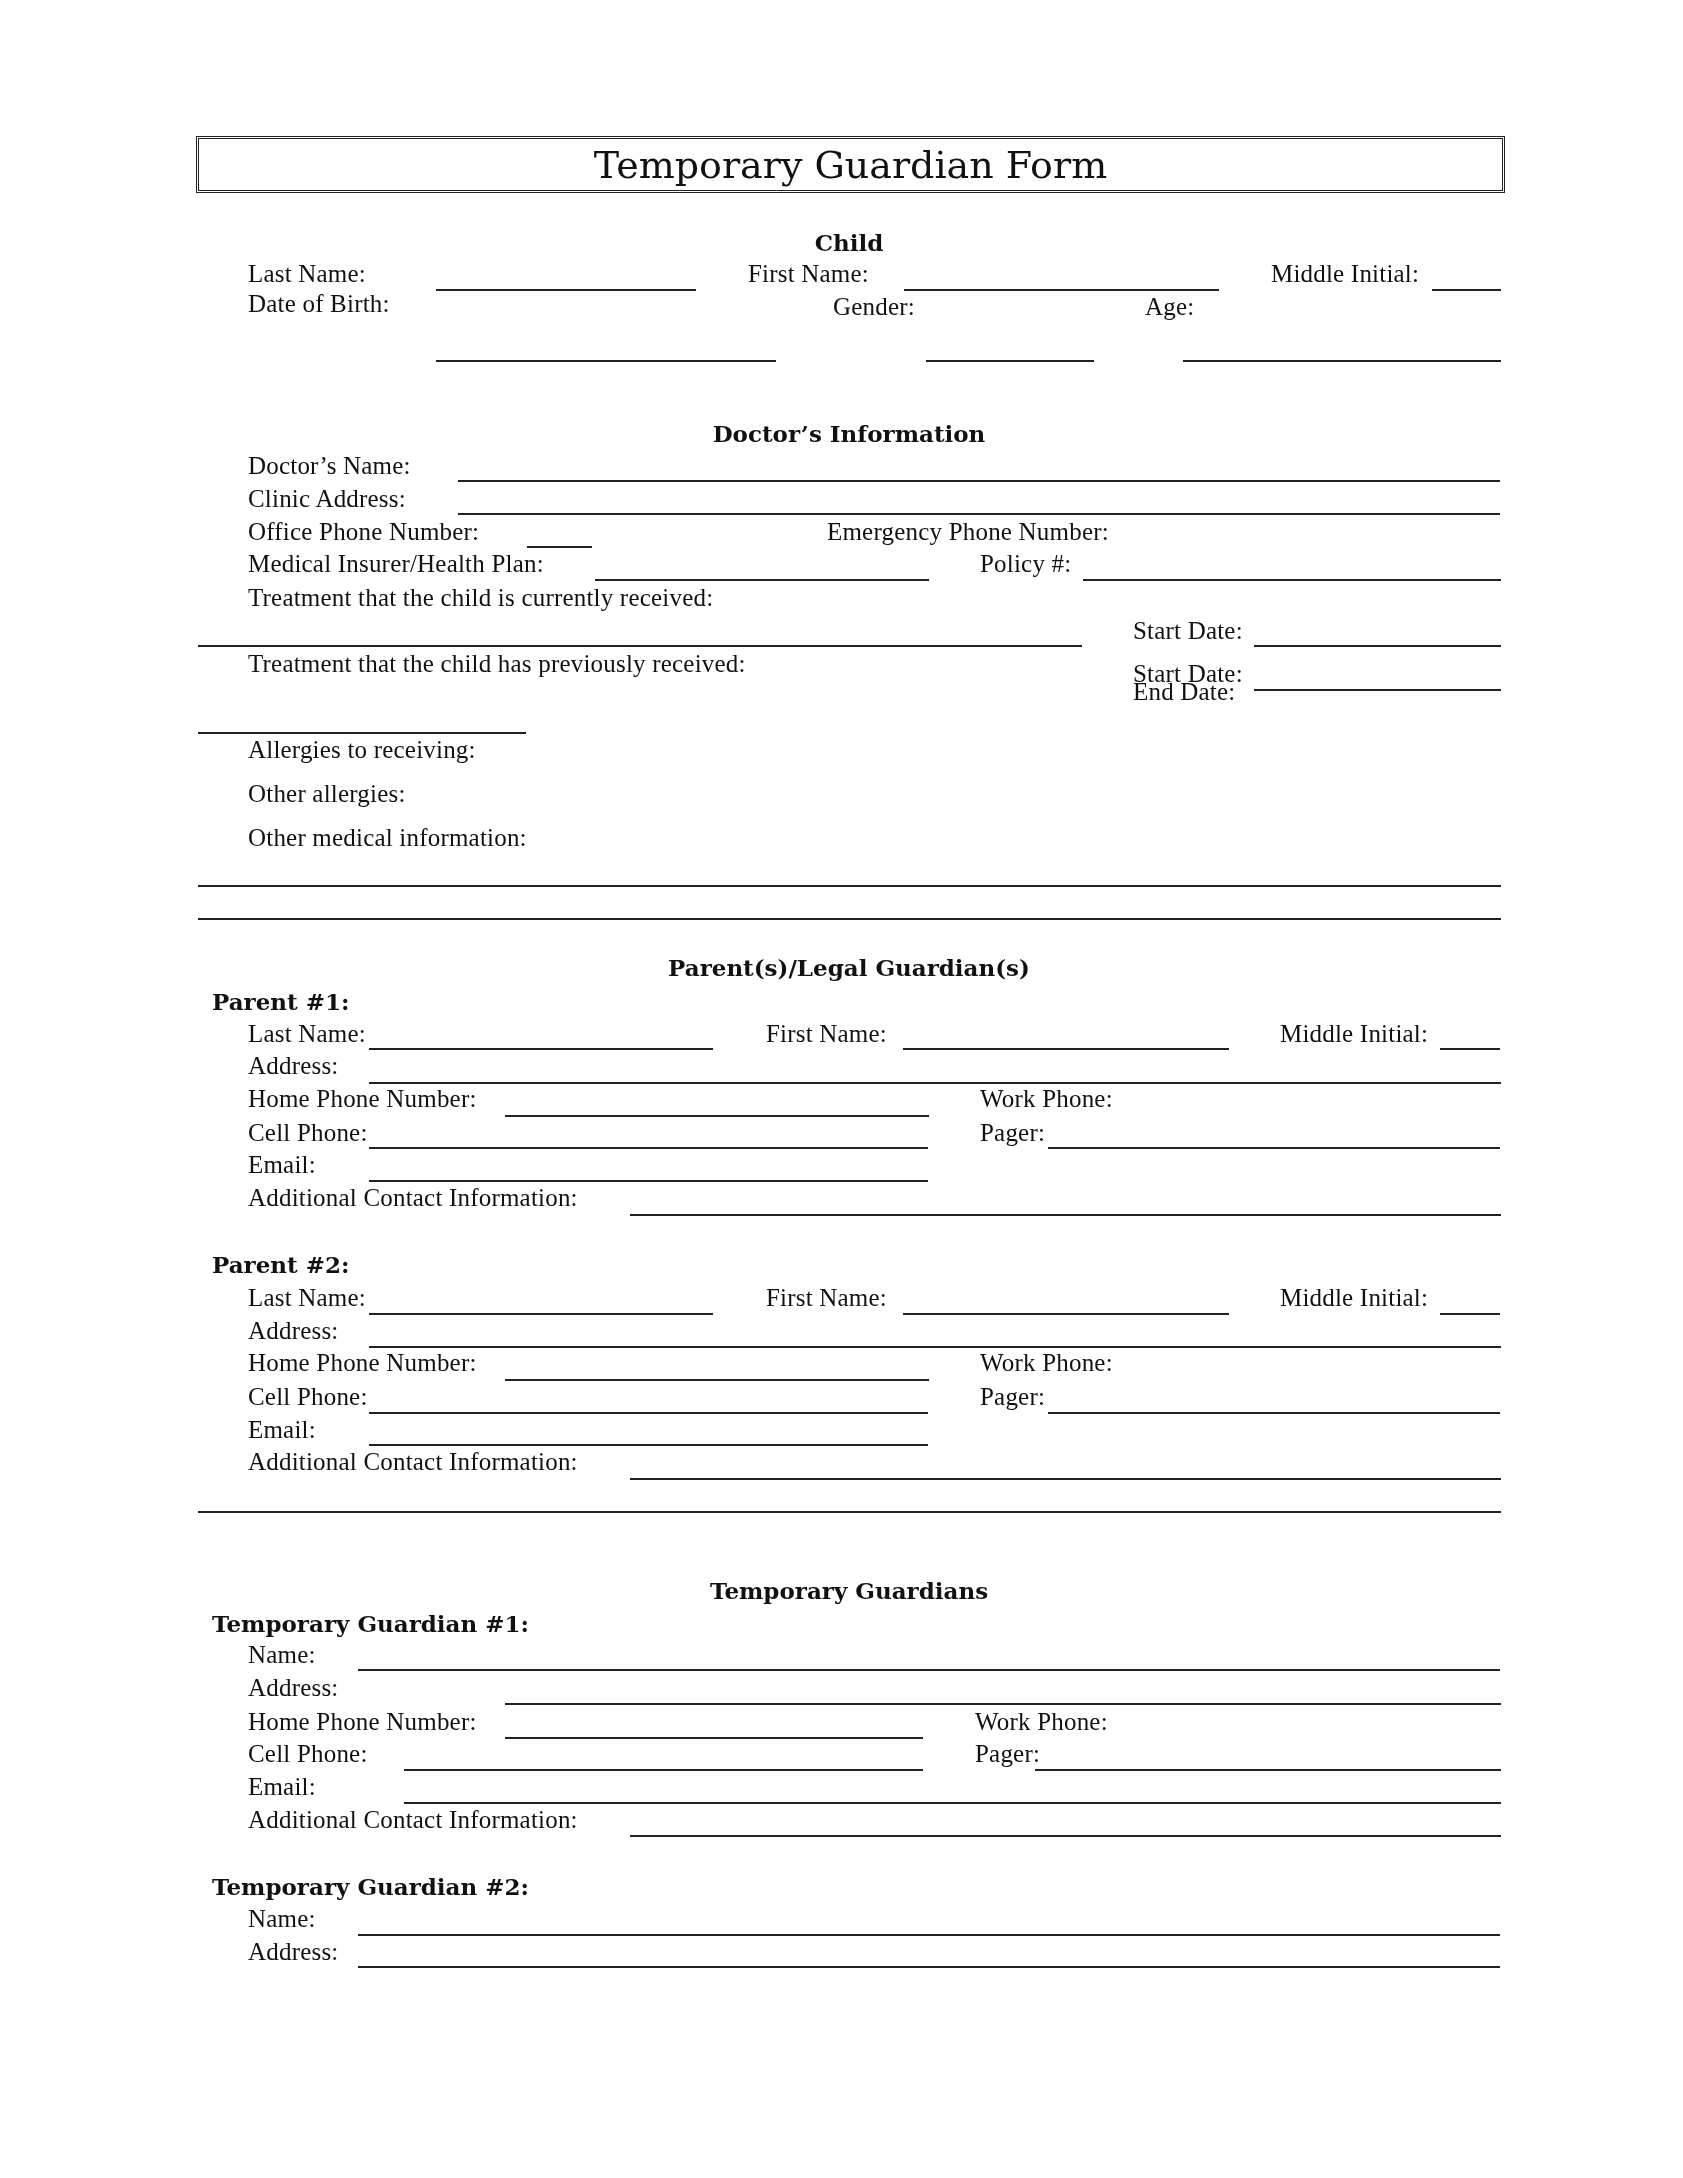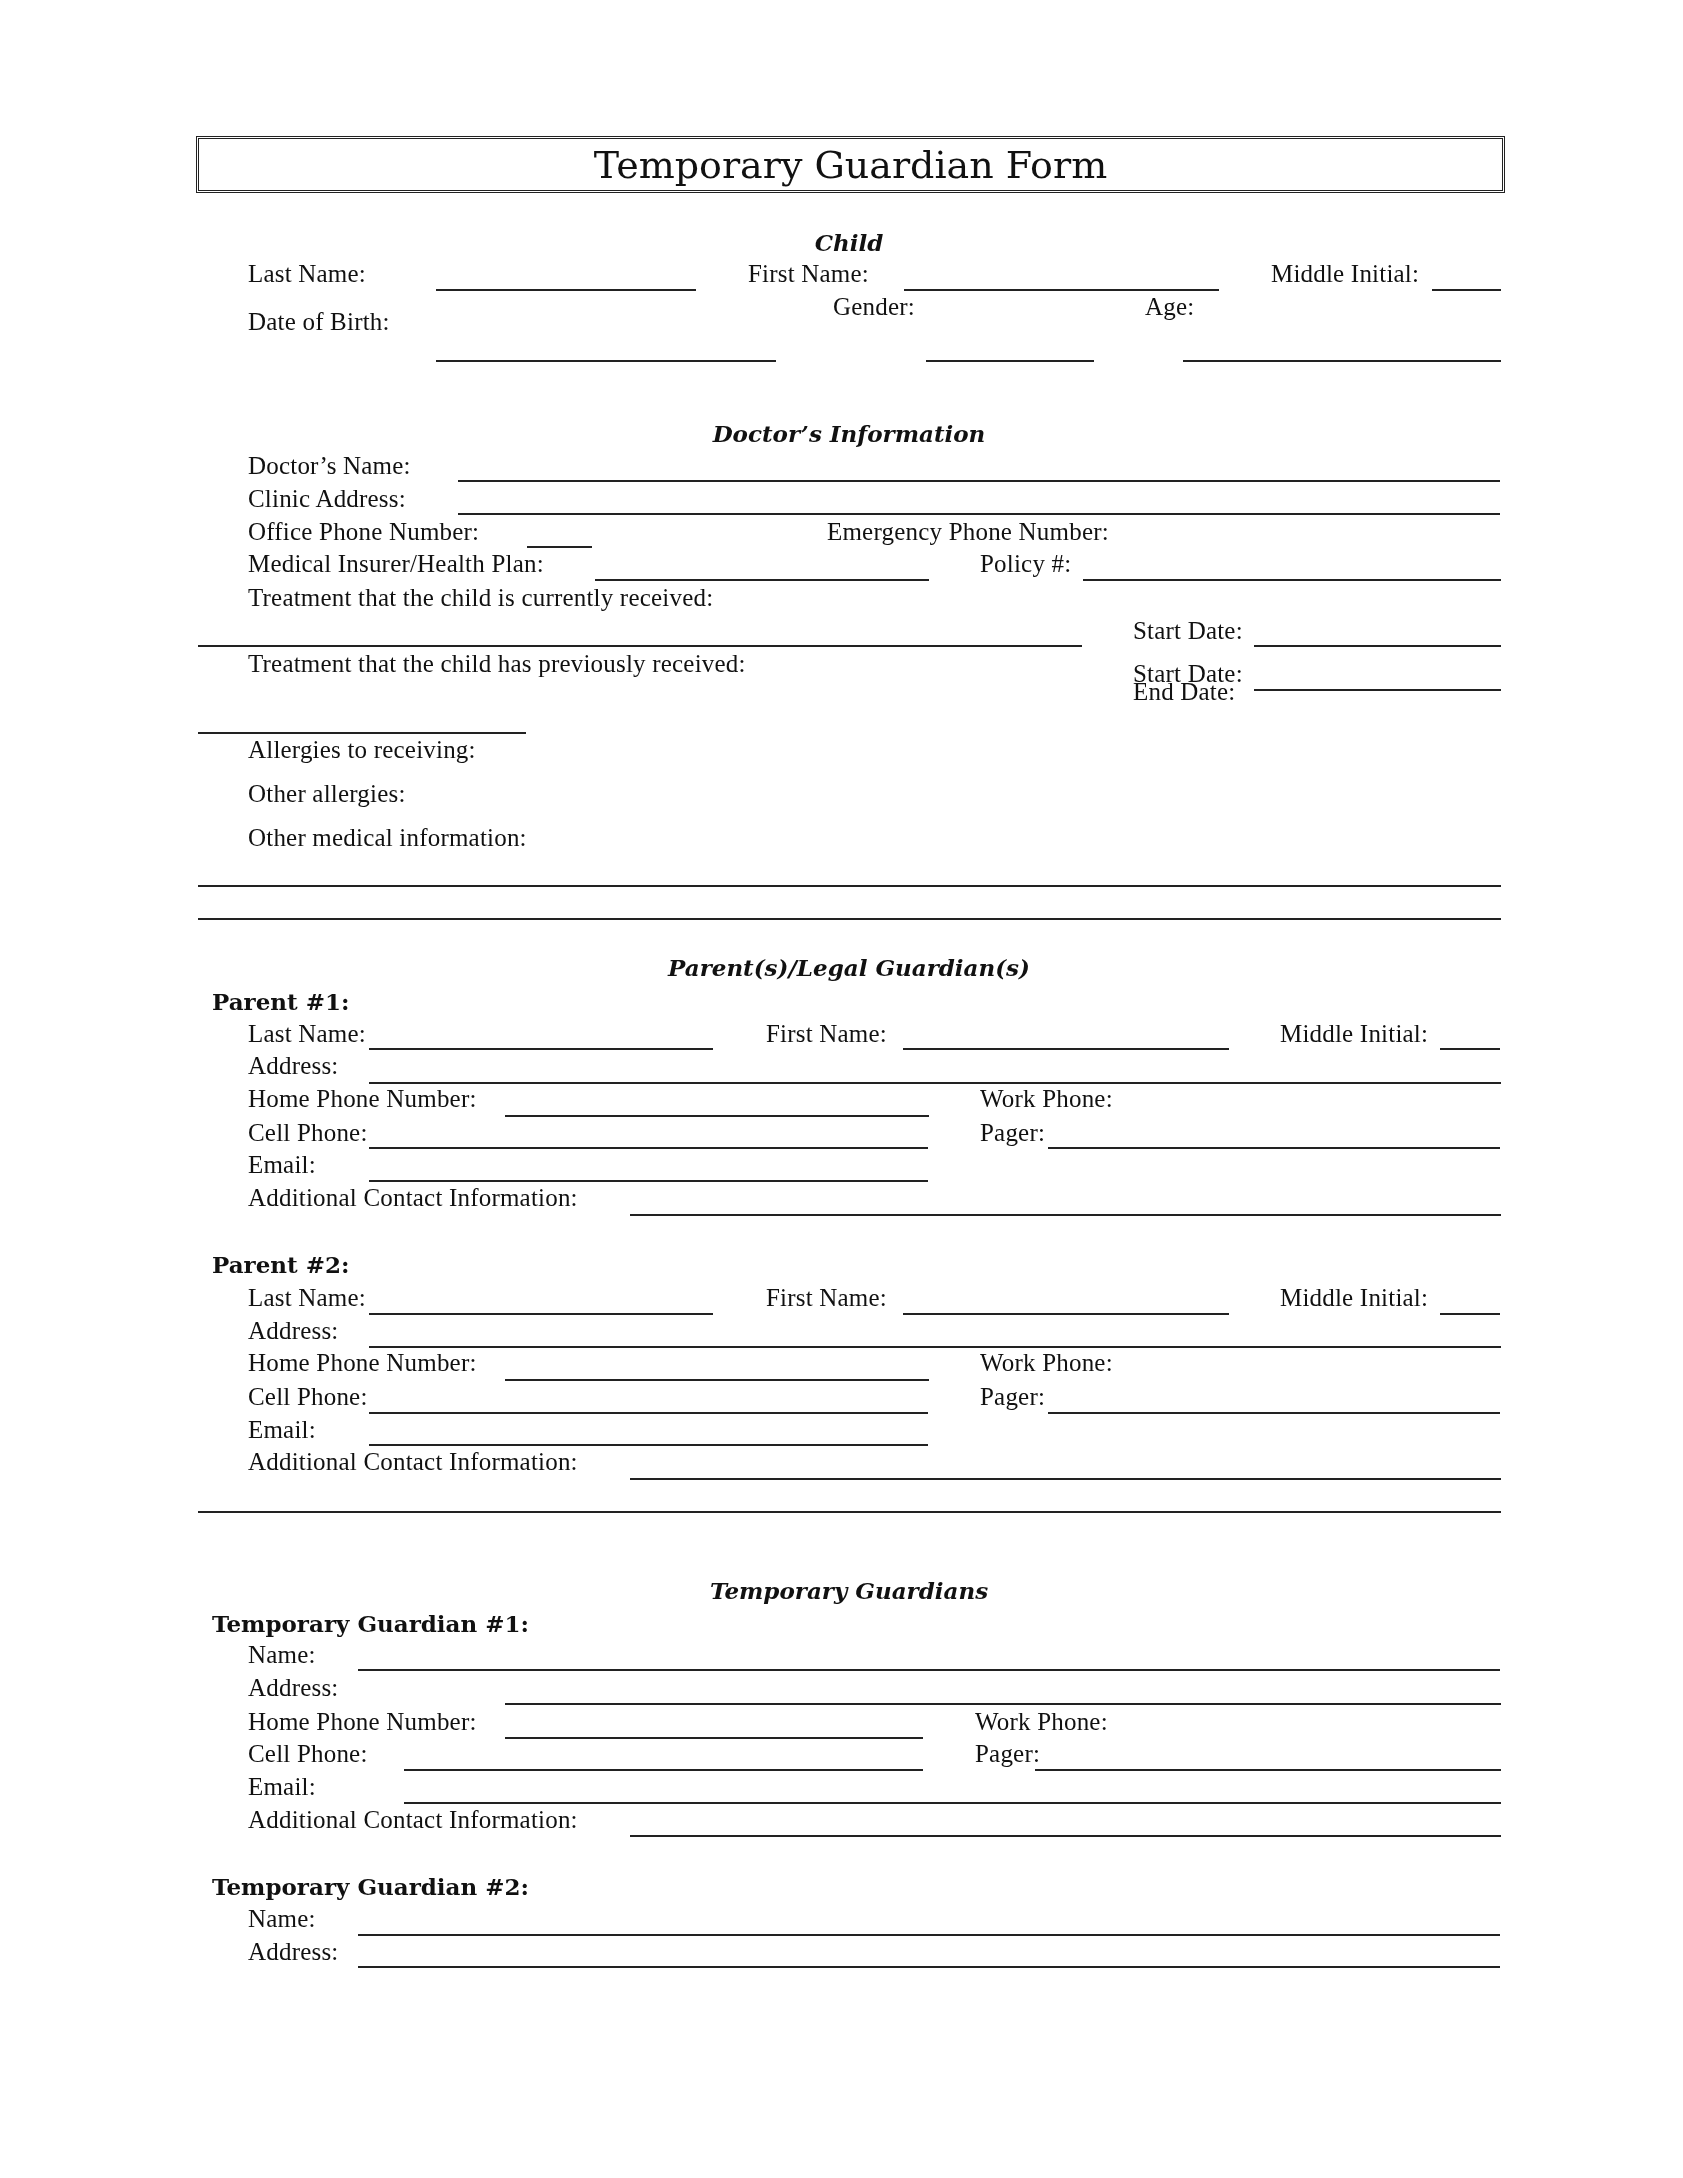--- a/index.html
+++ b/index.html
@@ -1,39 +1,39 @@
 <!DOCTYPE html>
 <html><head>
 <meta charset="utf-8">
 <style>
   html, body { margin:0; padding:0; background:#ffffff; }
   body { width:1683px; height:2178px; position:relative; overflow:hidden;
          font-family: "DejaVu Serif", "Liberation Serif", serif; color:#111; }
   .t { position:absolute; font-size:25px; line-height:30px; white-space:nowrap; transform:translateY(-50%); font-family:"Liberation Serif","DejaVu Serif",serif; letter-spacing:0.2px;margin-left:36px; }
-  .h { position:absolute; font-size:26px; font-weight:bold; white-space:nowrap; transform:translate(-50%,-50%); font-family:"DejaVu Serif","Liberation Serif",serif; font-size:23px;font-style:italic; }
+  .h { position:absolute; font-size:26px; font-weight:bold; white-space:nowrap; transform:translate(-50%,-50%); font-family:"DejaVu Serif","Liberation Serif",serif; font-size:23px; }
   .sub { position:absolute; font-weight:bold; white-space:nowrap; transform:translateY(-50%); font-family:"DejaVu Serif","Liberation Serif",serif; font-size:23px; }
   .ln { position:absolute; height:0; border-top:2px solid #222; }
   .title-box { position:absolute; left:196px; top:136px; width:1303px; height:51px; border:3px double #222; }
   .title { position:absolute; left:50%; top:50%; transform:translate(-50%,-50%); font-size:42px; white-space:nowrap; font-family:"DejaVu Serif","Liberation Serif",serif; font-size:38px; }
 </style>
 </head>
 <body>
 
 <div class="title-box">
   <div class="title">Temporary Guardian Form</div>
 </div>
 
 <div class="h" style="left:849px;top:242px">Child</div>
 <div class="t" style="left:212px;top:274px">Last Name:</div>
 <div class="ln" style="left:436px;top:289px;width:260px"></div>
 <div class="t" style="left:712px;top:274px">First Name:</div>
 <div class="ln" style="left:904px;top:289px;width:315px"></div>
 <div class="t" style="left:1235px;top:274px">Middle Initial:</div>
 <div class="ln" style="left:1432px;top:289px;width:69px"></div>
-<div class="t" style="left:212px;top:322px">Date of Birth:</div>
+<div class="t" style="left:212px;top:304px">Date of Birth:</div>
 <div class="t" style="left:797px;top:307px">Gender:</div>
 <div class="t" style="left:1109px;top:307px">Age:</div>
 <div class="ln" style="left:436px;top:360px;width:340px"></div>
 <div class="ln" style="left:926px;top:360px;width:168px"></div>
 <div class="ln" style="left:1183px;top:360px;width:318px"></div>
 
 <div class="h" style="left:849px;top:433px">Doctor’s Information</div>
 <div class="t" style="left:212px;top:466px">Doctor’s Name:</div>
 <div class="ln" style="left:458px;top:480px;width:1042px"></div>
 <div class="t" style="left:212px;top:499px">Clinic Address:</div>

